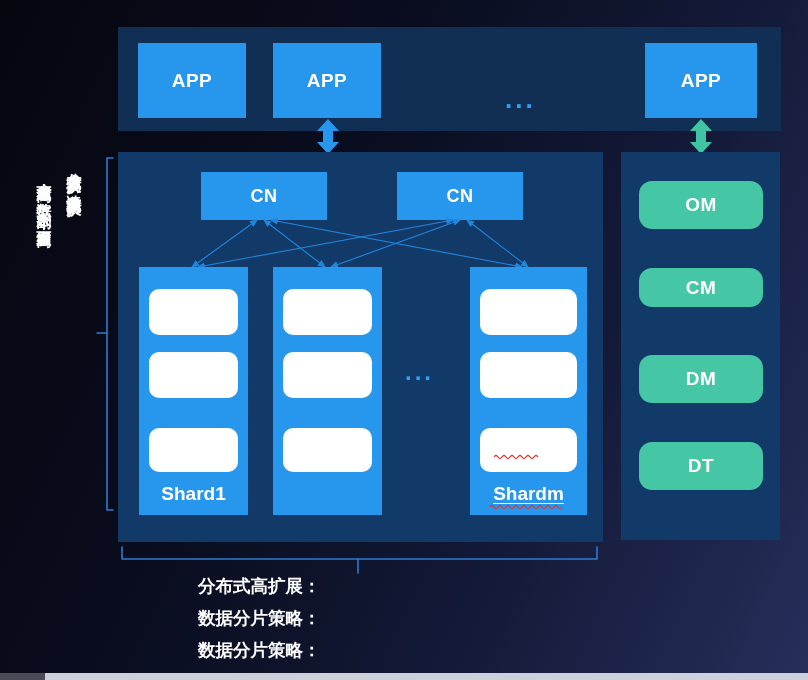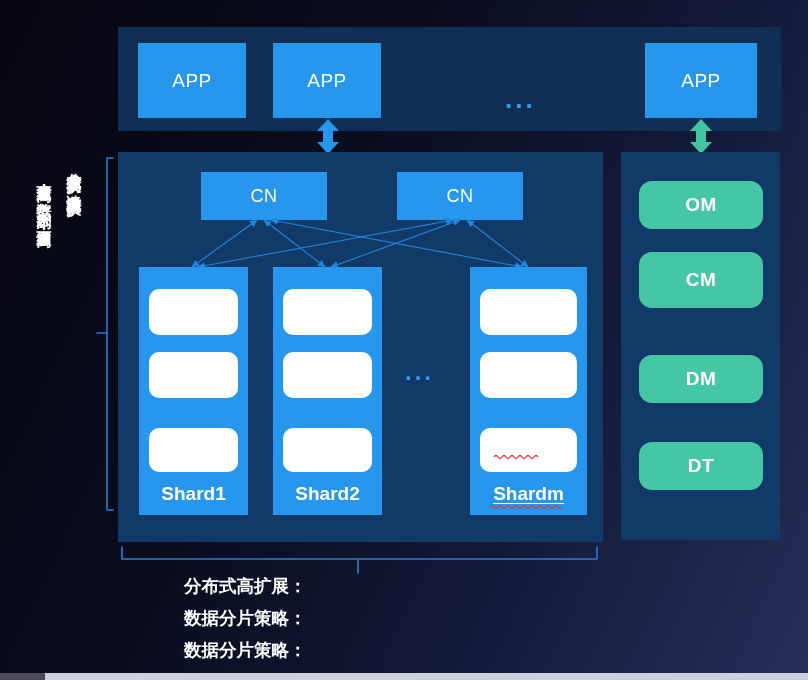--- a/index.html
+++ b/index.html
@@ -12,21 +12,21 @@
     width:808px;height:680px;
     overflow:hidden;
     background:linear-gradient(115deg,#06060f 0%,#0a0d1f 38%,#131a38 68%,#272e5a 100%);
   }
   .abs{position:absolute;}
   .panel{position:absolute;background:#123a69;}
   .topbar{position:absolute;background:#112e55;}
   .bluebox{
     position:absolute;background:#2797ed;
     display:flex;align-items:center;justify-content:center;
-    color:#fff;font-weight:normal;font-size:19px;letter-spacing:.5px;
+    color:#fff;font-weight:bold;font-size:19px;letter-spacing:.5px;
   }
   .greenbox{
     position:absolute;background:#45c6a5;
     display:flex;align-items:center;justify-content:center;
     color:#fff;font-weight:bold;font-size:19px;letter-spacing:.5px;border-radius:13px;
   }
   .shard{
     position:absolute;background:#2797ed;top:267px;height:248px;
   }
   .wbox{
@@ -44,21 +44,21 @@
   .dots-blue{
     position:absolute;color:#2fa0f2;font-weight:bold;font-size:26px;letter-spacing:3px;
   }
   .vtext{
     position:absolute;
     writing-mode:vertical-rl;text-orientation:mixed;
     color:#ffffff;font-weight:bold;font-size:15px;letter-spacing:1px;
     white-space:nowrap;
   }
   .note-row{
-    position:absolute;left:184px;display:flex;align-items:baseline;
+    position:absolute;left:198px;display:flex;align-items:baseline;
     color:#ffffff;white-space:nowrap;flex-direction:column;
   }
   .note-label{font-weight:bold;font-size:17.5px;}
   .note-text{font-weight:normal;font-size:16.5px;margin-left:4px;}
   .strip{
     position:absolute;left:0;right:0;bottom:0;height:7px;background:#ccd0db;
   }
   .strip-dark{
     position:absolute;left:0;bottom:0;width:45px;height:7px;background:#4b4b57;
   }
@@ -125,21 +125,20 @@
     <div class="shard-dots">...</div>
     <div class="wbox" style="top:161px;height:44px;"></div>
     <div class="shard-label">Shard1</div>
   </div>
 
   <div class="shard" style="left:273px;width:109px;">
     <div class="wbox" style="top:22px;"></div>
     <div class="wbox" style="top:85px;"></div>
     <div class="shard-dots">...</div>
     <div class="wbox" style="top:161px;height:44px;"></div>
-    <div class="shard-label">Shard2</div>
   </div>
 
   <div class="dots-blue" style="left:405px;top:358px;font-size:24px;">...</div>
 
   <div class="shard" style="left:470px;width:117px;">
     <div class="wbox" style="top:22px;"></div>
     <div class="wbox" style="top:85px;"></div>
     <div class="shard-dots">...</div>
     <div class="wbox" style="top:161px;height:44px;">
       <svg class="abs" style="left:14px;top:26px;" width="46" height="6" viewBox="0 0 46 6">
@@ -151,21 +150,21 @@
       <svg class="abs" style="left:20px;bottom:-5px;" width="76" height="6" viewBox="0 0 76 6">
         <path d="M0 3 Q2 0 4 3 T8 3 T12 3 T16 3 T20 3 T24 3 T28 3 T32 3 T36 3 T40 3 T44 3 T48 3 T52 3 T56 3 T60 3 T64 3 T68 3 T72 3" stroke="#e0372e" stroke-width="1.3" fill="none"></path>
       </svg>
     </div>
   </div>
 
   <div class="panel" style="left:621px;top:152px;width:159px;height:388px;"></div>
   <div class="greenbox" style="left:639px;top:181px;width:124px;height:48px;">
     <span>OM</span>
   </div>
-  <div class="greenbox" style="left:639px;top:252px;width:124px;height:56px;">
+  <div class="greenbox" style="left:639px;top:268px;width:124px;height:39px;">
     <span>CM</span>
   </div>
   <div class="greenbox" style="left:639px;top:442px;width:124px;height:48px;">
     <span>DT</span>
   </div>
   <div class="greenbox" style="left:639px;top:355px;width:124px;height:48px;">
     <span>DM</span>
   </div>
 
   <div class="vtext" style="left:64px;top:161px;">分布式高扩展：读负载横向扩展.</div>

